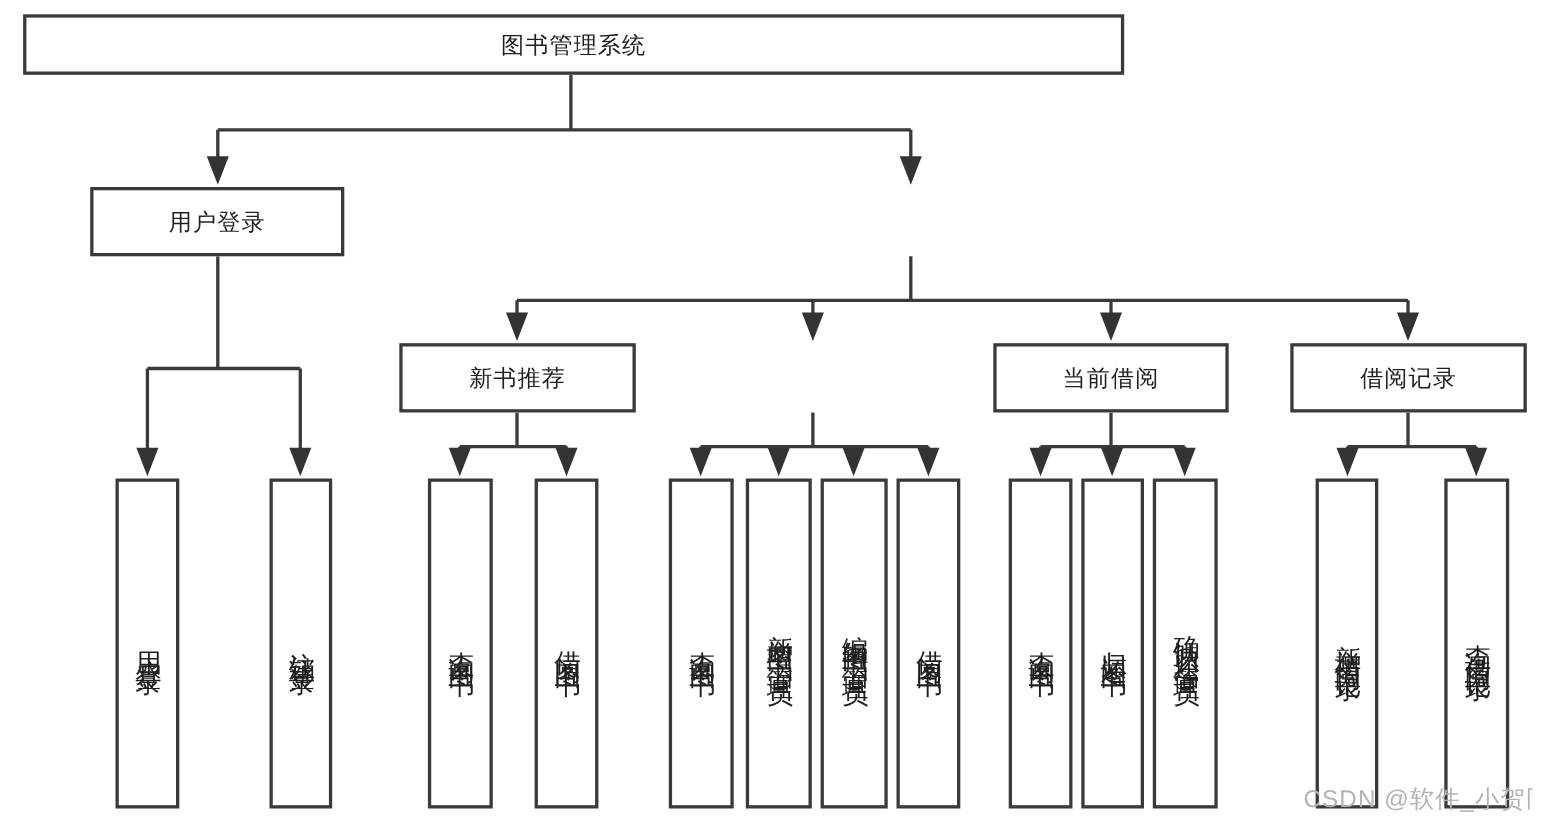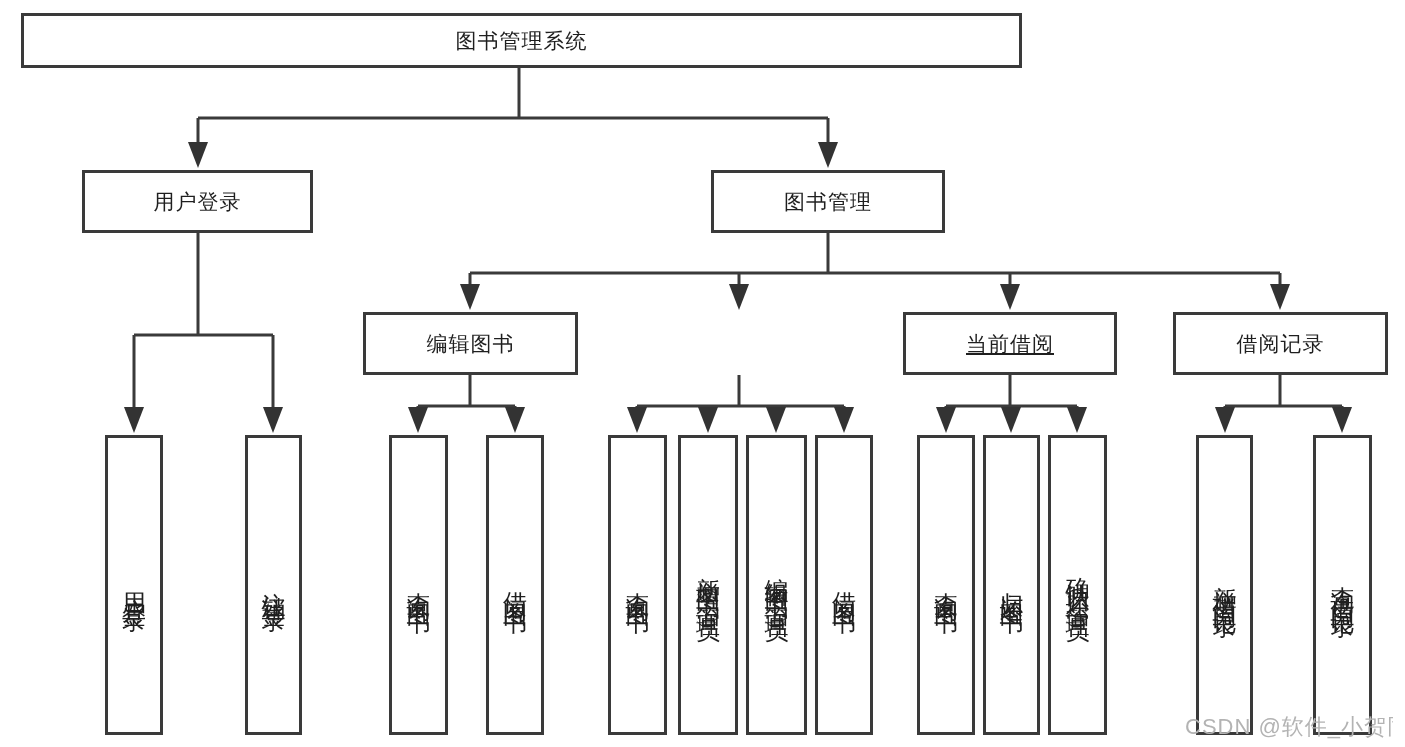--- a/index.html
+++ b/index.html
@@ -47,21 +47,21 @@
     line-height: 1;
   }
   
   .n-root          { left: 21px;   top: 13px;  width: 1001px; height: 55px; }
   
   .n-user-login    { left: 82px;   top: 170px; width: 231px;  height: 63px; }
   .n-book-mgmt     { left: 711px;  top: 170px; width: 234px;  height: 63px; }
   
   .n-new-book      { left: 363px;  top: 312px; width: 215px;  height: 63px; }
   .n-book-borrow   { left: 633px;  top: 312px; width: 212px;  height: 63px; }
-  .n-cur-borrow    { left: 903px;  top: 312px; width: 214px;  height: 63px; text-decoration: underline; }
+  .n-cur-borrow    { left: 903px;  top: 312px; width: 214px;  height: 63px; }
   .n-borrow-rec    { left: 1173px; top: 312px; width: 215px;  height: 63px; text-align: center; }
   
   .leaf            { top: 435px; height: 300px; }
   .n-ul-login      { left: 105px;  width: 58px; }
   .n-ul-logout     { left: 245px;  width: 57px; }
   .n-nb-query      { left: 389px;  width: 59px; }
   .n-nb-borrow     { left: 486px;  width: 58px; }
   .n-bb-query      { left: 608px;  width: 59px; }
   .n-bb-add        { left: 678px;  width: 60px; }
   .n-bb-edit       { left: 746px;  width: 61px; }
@@ -140,23 +140,22 @@
       <polygon points="1001,407 1021,407 1011,433"></polygon>
       <polygon points="1067,407 1087,407 1077,433"></polygon>
       <polygon points="1215,407 1235,407 1225,433"></polygon>
       <polygon points="1332,407 1352,407 1342,433"></polygon>
     </g>
   </svg>
 
   <div class="node h-node n-root">图书管理系统</div>
 
   <div class="node h-node n-user-login">用户登录</div>
-  <div class="node h-node n-book-mgmt">图书管理</div>
 
-  <div class="node h-node n-new-book">编辑图书</div>
+  <div class="node h-node n-new-book">新书推荐</div>
   <div class="node h-node n-cur-borrow">当前借阅</div>
   <div class="node h-node n-borrow-rec">借阅记录</div>
 
   <div class="node v-node leaf n-ul-login">用户登录</div>
   <div class="node v-node leaf n-ul-logout">注销登录</div>
 
   <div class="node v-node leaf n-nb-query">查询图书</div>
   <div class="node v-node leaf n-nb-borrow">借阅图书</div>
 
   <div class="node v-node leaf n-bb-query">查询图书</div>

